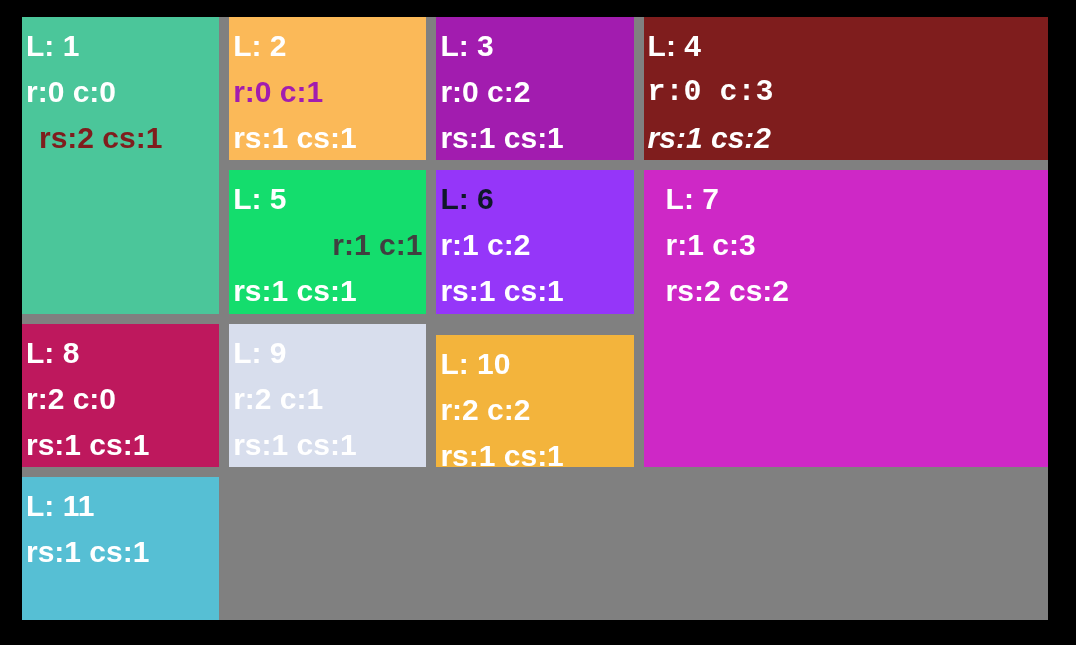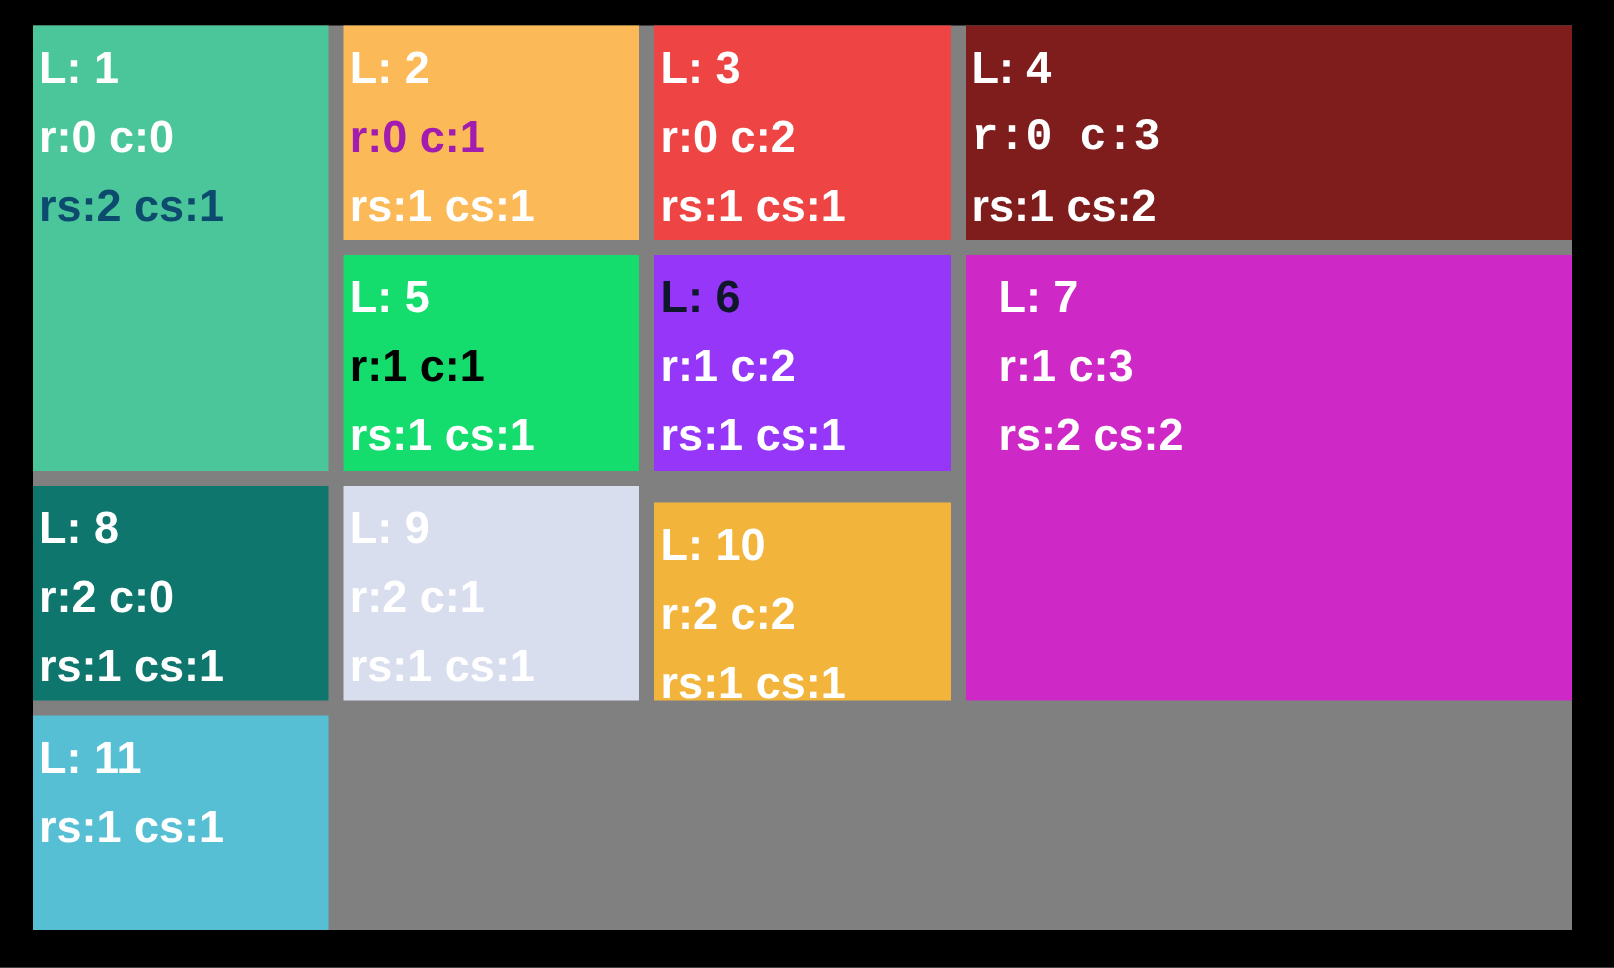--- a/index.html
+++ b/index.html
@@ -39,53 +39,53 @@
     white-space: nowrap;
   }
 </style>
 </head>
 <body style="background: rgb(0, 0, 0);">
 
 <div class="grid-container" style="background: rgb(128, 128, 128); grid-template-columns: repeat(5, 1fr); grid-template-rows: repeat(4, 1fr); gap: 10px;">
     <div class="cell" style="background: rgb(75, 198, 154); grid-area: 1 / 1 / span 2 / span 1;">
       <div class="line" style="color: rgb(255, 255, 255);">L: 1</div>
       <div class="line" style="color: rgb(255, 255, 255);">r:0 c:0</div>
-      <div class="line" style="color: #0c4a6e;">rs:2 cs:1</div>
+      <div class="line" style="color: #7f1d1d; margin-left: 13px;">rs:2 cs:1</div>
     </div>
     <div class="cell" style="background: rgb(251, 185, 88); grid-area: 1 / 2 / span 1 / span 1;">
       <div class="line" style="color: rgb(255, 255, 255);">L: 2</div>
       <div class="line" style="color: #a21caf;">r:0 c:1</div>
       <div class="line" style="color: rgb(255, 255, 255);">rs:1 cs:1</div>
     </div>
-    <div class="cell" style="background: #ef4444; grid-area: 1 / 3 / span 1 / span 1;">
+    <div class="cell" style="background: #a21caf; grid-area: 1 / 3 / span 1 / span 1;">
       <div class="line" style="color: rgb(255, 255, 255);">L: 3</div>
       <div class="line" style="color: rgb(255, 255, 255);">r:0 c:2</div>
       <div class="line" style="color: rgb(255, 255, 255);">rs:1 cs:1</div>
     </div>
     <div class="cell" style="background: #7f1d1d; grid-area: 1 / 4 / span 1 / span 2;">
       <div class="line" style="color: rgb(255, 255, 255);">L: 4</div>
       <div class="line" style="color: rgb(255, 255, 255); font-family: Liberation Mono, monospace;">r:0 c:3</div>
-      <div class="line" style="color: rgb(255, 255, 255);">rs:1 cs:2</div>
+      <div class="line" style="color: rgb(255, 255, 255); font-style: italic;">rs:1 cs:2</div>
     </div>
     <div class="cell" style="background: rgb(20, 221, 109); grid-area: 2 / 2 / span 1 / span 1;">
       <div class="line" style="color: rgb(255, 255, 255);">L: 5</div>
-      <div class="line" style="color: #000000;">r:1 c:1</div>
+      <div class="line" style="color: #404040; text-align: right;">r:1 c:1</div>
       <div class="line" style="color: rgb(255, 255, 255);">rs:1 cs:1</div>
     </div>
     <div class="cell" style="background: rgb(149, 54, 249); grid-area: 2 / 3 / span 1 / span 1;">
       <div class="line" style="color: #0f172a;">L: 6</div>
       <div class="line" style="color: rgb(255, 255, 255);">r:1 c:2</div>
       <div class="line" style="color: rgb(255, 255, 255);">rs:1 cs:1</div>
     </div>
     <div class="cell" style="background: rgb(206, 40, 198); grid-area: 2 / 4 / span 2 / span 2; padding-left: 22px;">
       <div class="line" style="color: rgb(255, 255, 255);">L: 7</div>
       <div class="line" style="color: rgb(255, 255, 255);">r:1 c:3</div>
       <div class="line" style="color: rgb(255, 255, 255);">rs:2 cs:2</div>
     </div>
-    <div class="cell" style="background: #0f766e; grid-area: 3 / 1 / span 1 / span 1;">
+    <div class="cell" style="background: #be185d; grid-area: 3 / 1 / span 1 / span 1;">
       <div class="line" style="color: rgb(255, 255, 255);">L: 8</div>
       <div class="line" style="color: rgb(255, 255, 255);">r:2 c:0</div>
       <div class="line" style="color: rgb(255, 255, 255);">rs:1 cs:1</div>
     </div>
     <div class="cell" style="background: rgb(216, 222, 237); grid-area: 3 / 2 / span 1 / span 1;">
       <div class="line" style="color: rgb(255, 255, 255);">L: 9</div>
       <div class="line" style="color: rgb(255, 255, 255);">r:2 c:1</div>
       <div class="line" style="color: rgb(255, 255, 255);">rs:1 cs:1</div>
     </div>
     <div class="cell" style="background: rgb(243, 180, 60); grid-area: 3 / 3 / span 1 / span 1; margin-top: 11px;">

